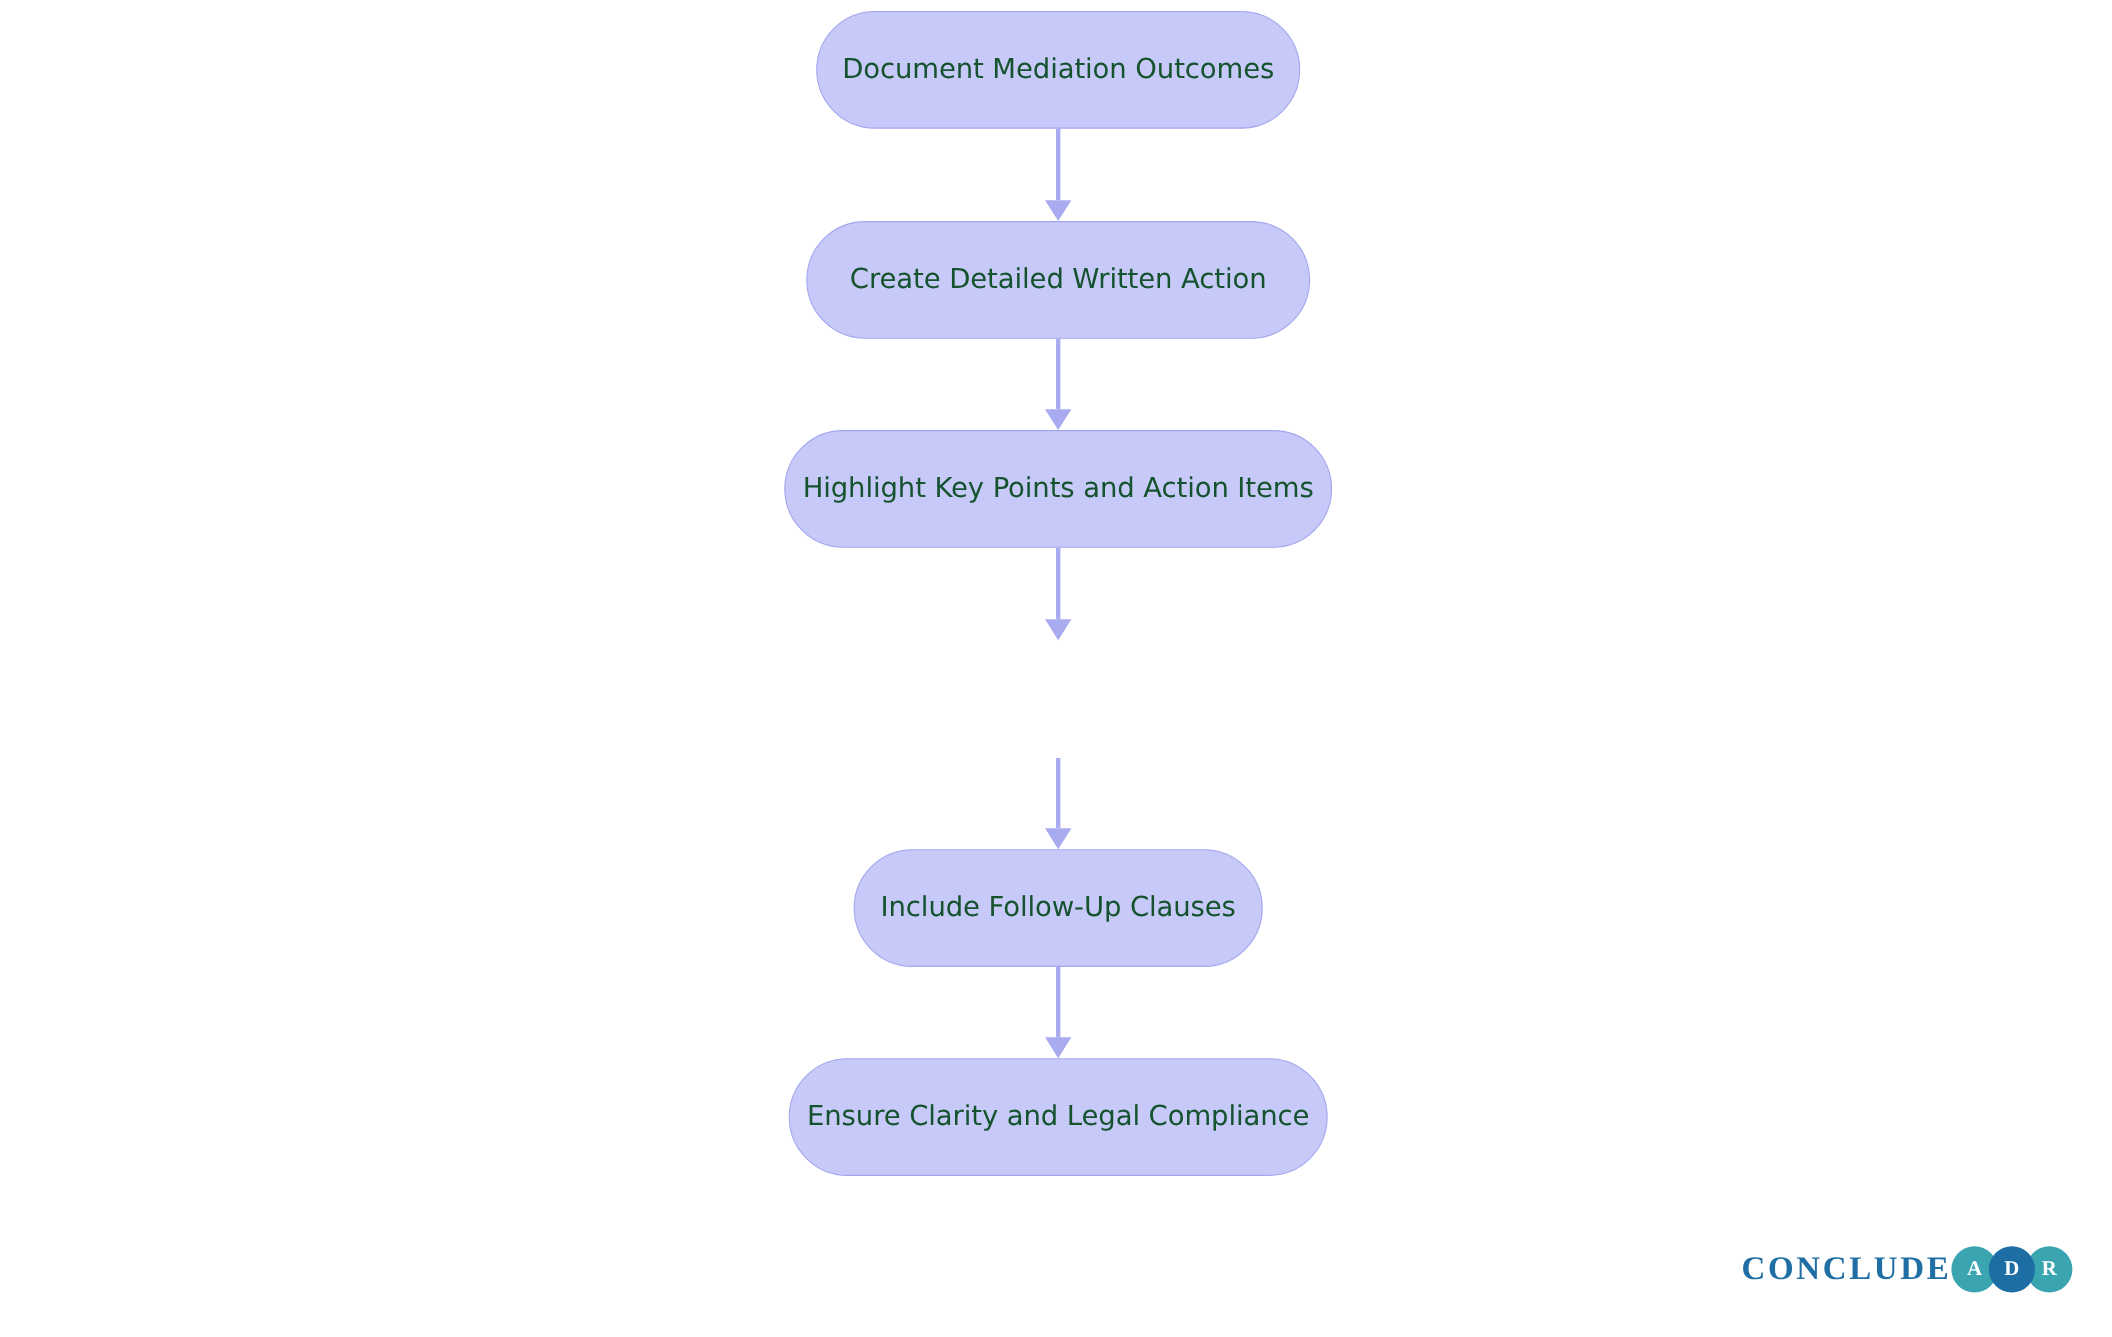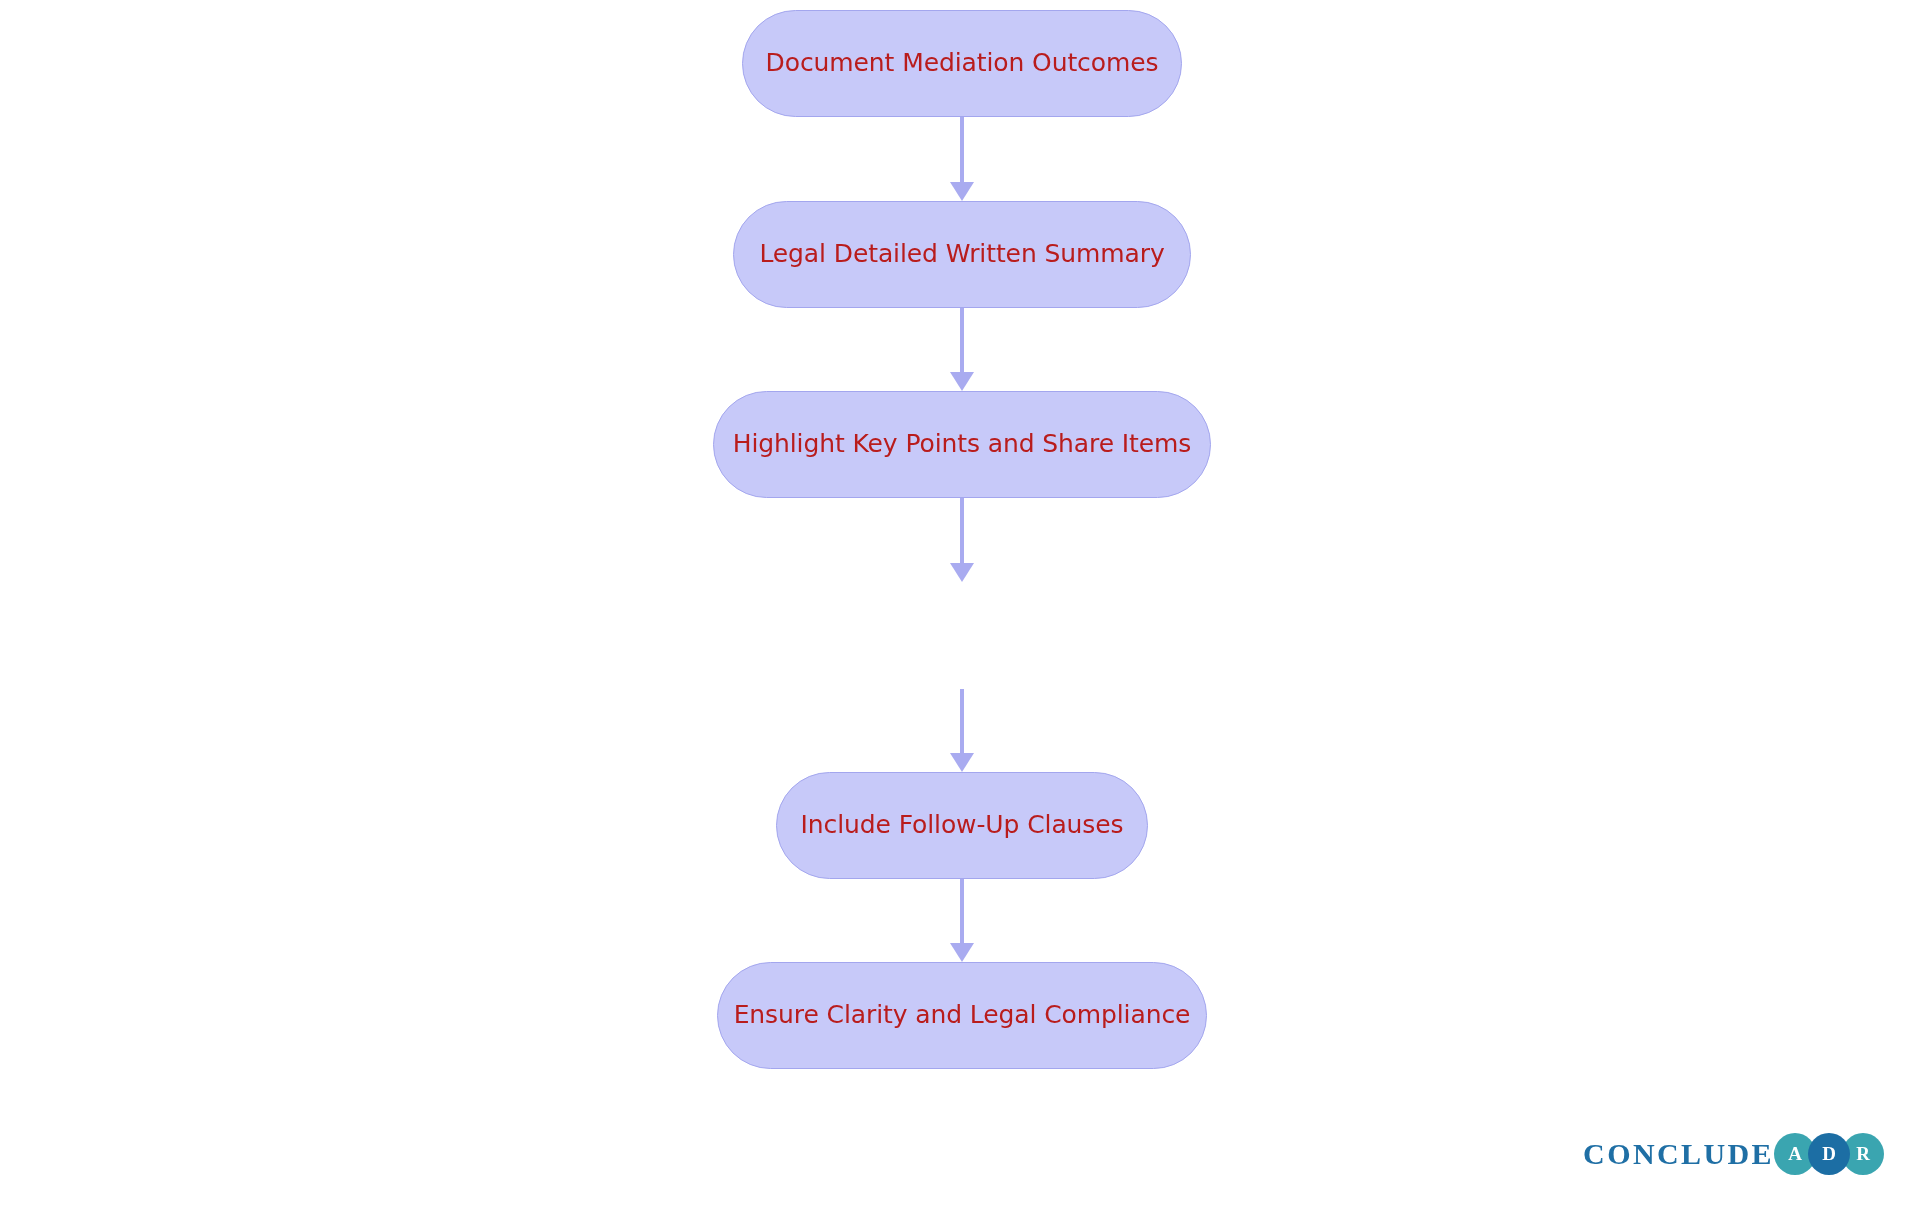--- a/index.html
+++ b/index.html
@@ -30,21 +30,21 @@
     box-sizing: border-box;
     background: #c7c9f9;
     border: 1.6px solid #a3a6ee;
     border-radius: 999px;
     display: flex;
     align-items: center;
     justify-content: center;
     text-align: center;
   }
   .flow-node .node-label {
-    color: #b91c1c;
+    color: #14532d;
     font-family: "DejaVu Sans", "Liberation Sans", sans-serif;
     font-size: 25px;
     font-weight: 400;
     letter-spacing: -0.1px;
     line-height: 1.15;
     white-space: nowrap;
   }
 
   
   .connector {
@@ -131,25 +131,25 @@
   <div class="connector" style="left:942px; top:879px; height:83px;">
     <div class="conn-line" style="height:64px;"></div>
     <div class="conn-head" style="top:64px;"></div>
   </div>
 
   <div class="flow-node" style="left:742px; top:10px; width:440px; height:107px;">
     <span class="node-label">Document Mediation Outcomes</span>
   </div>
 
   <div class="flow-node" style="left:733px; top:201px; width:458px; height:107px;">
-    <span class="node-label">Legal Detailed Written Summary</span>
+    <span class="node-label">Create Detailed Written Action</span>
   </div>
 
   <div class="flow-node" style="left:713px; top:391px; width:498px; height:107px;">
-    <span class="node-label">Highlight Key Points and Share Items</span>
+    <span class="node-label">Highlight Key Points and Action Items</span>
   </div>
 
 
   <div class="flow-node" style="left:776px; top:772px; width:372px; height:107px;align-items:center;">
     <span class="node-label">Include Follow-Up Clauses</span>
   </div>
 
   <div class="flow-node" style="left:717px; top:962px; width:490px; height:107px;align-items:center;">
     <span class="node-label">Ensure Clarity and Legal Compliance</span>
   </div>

